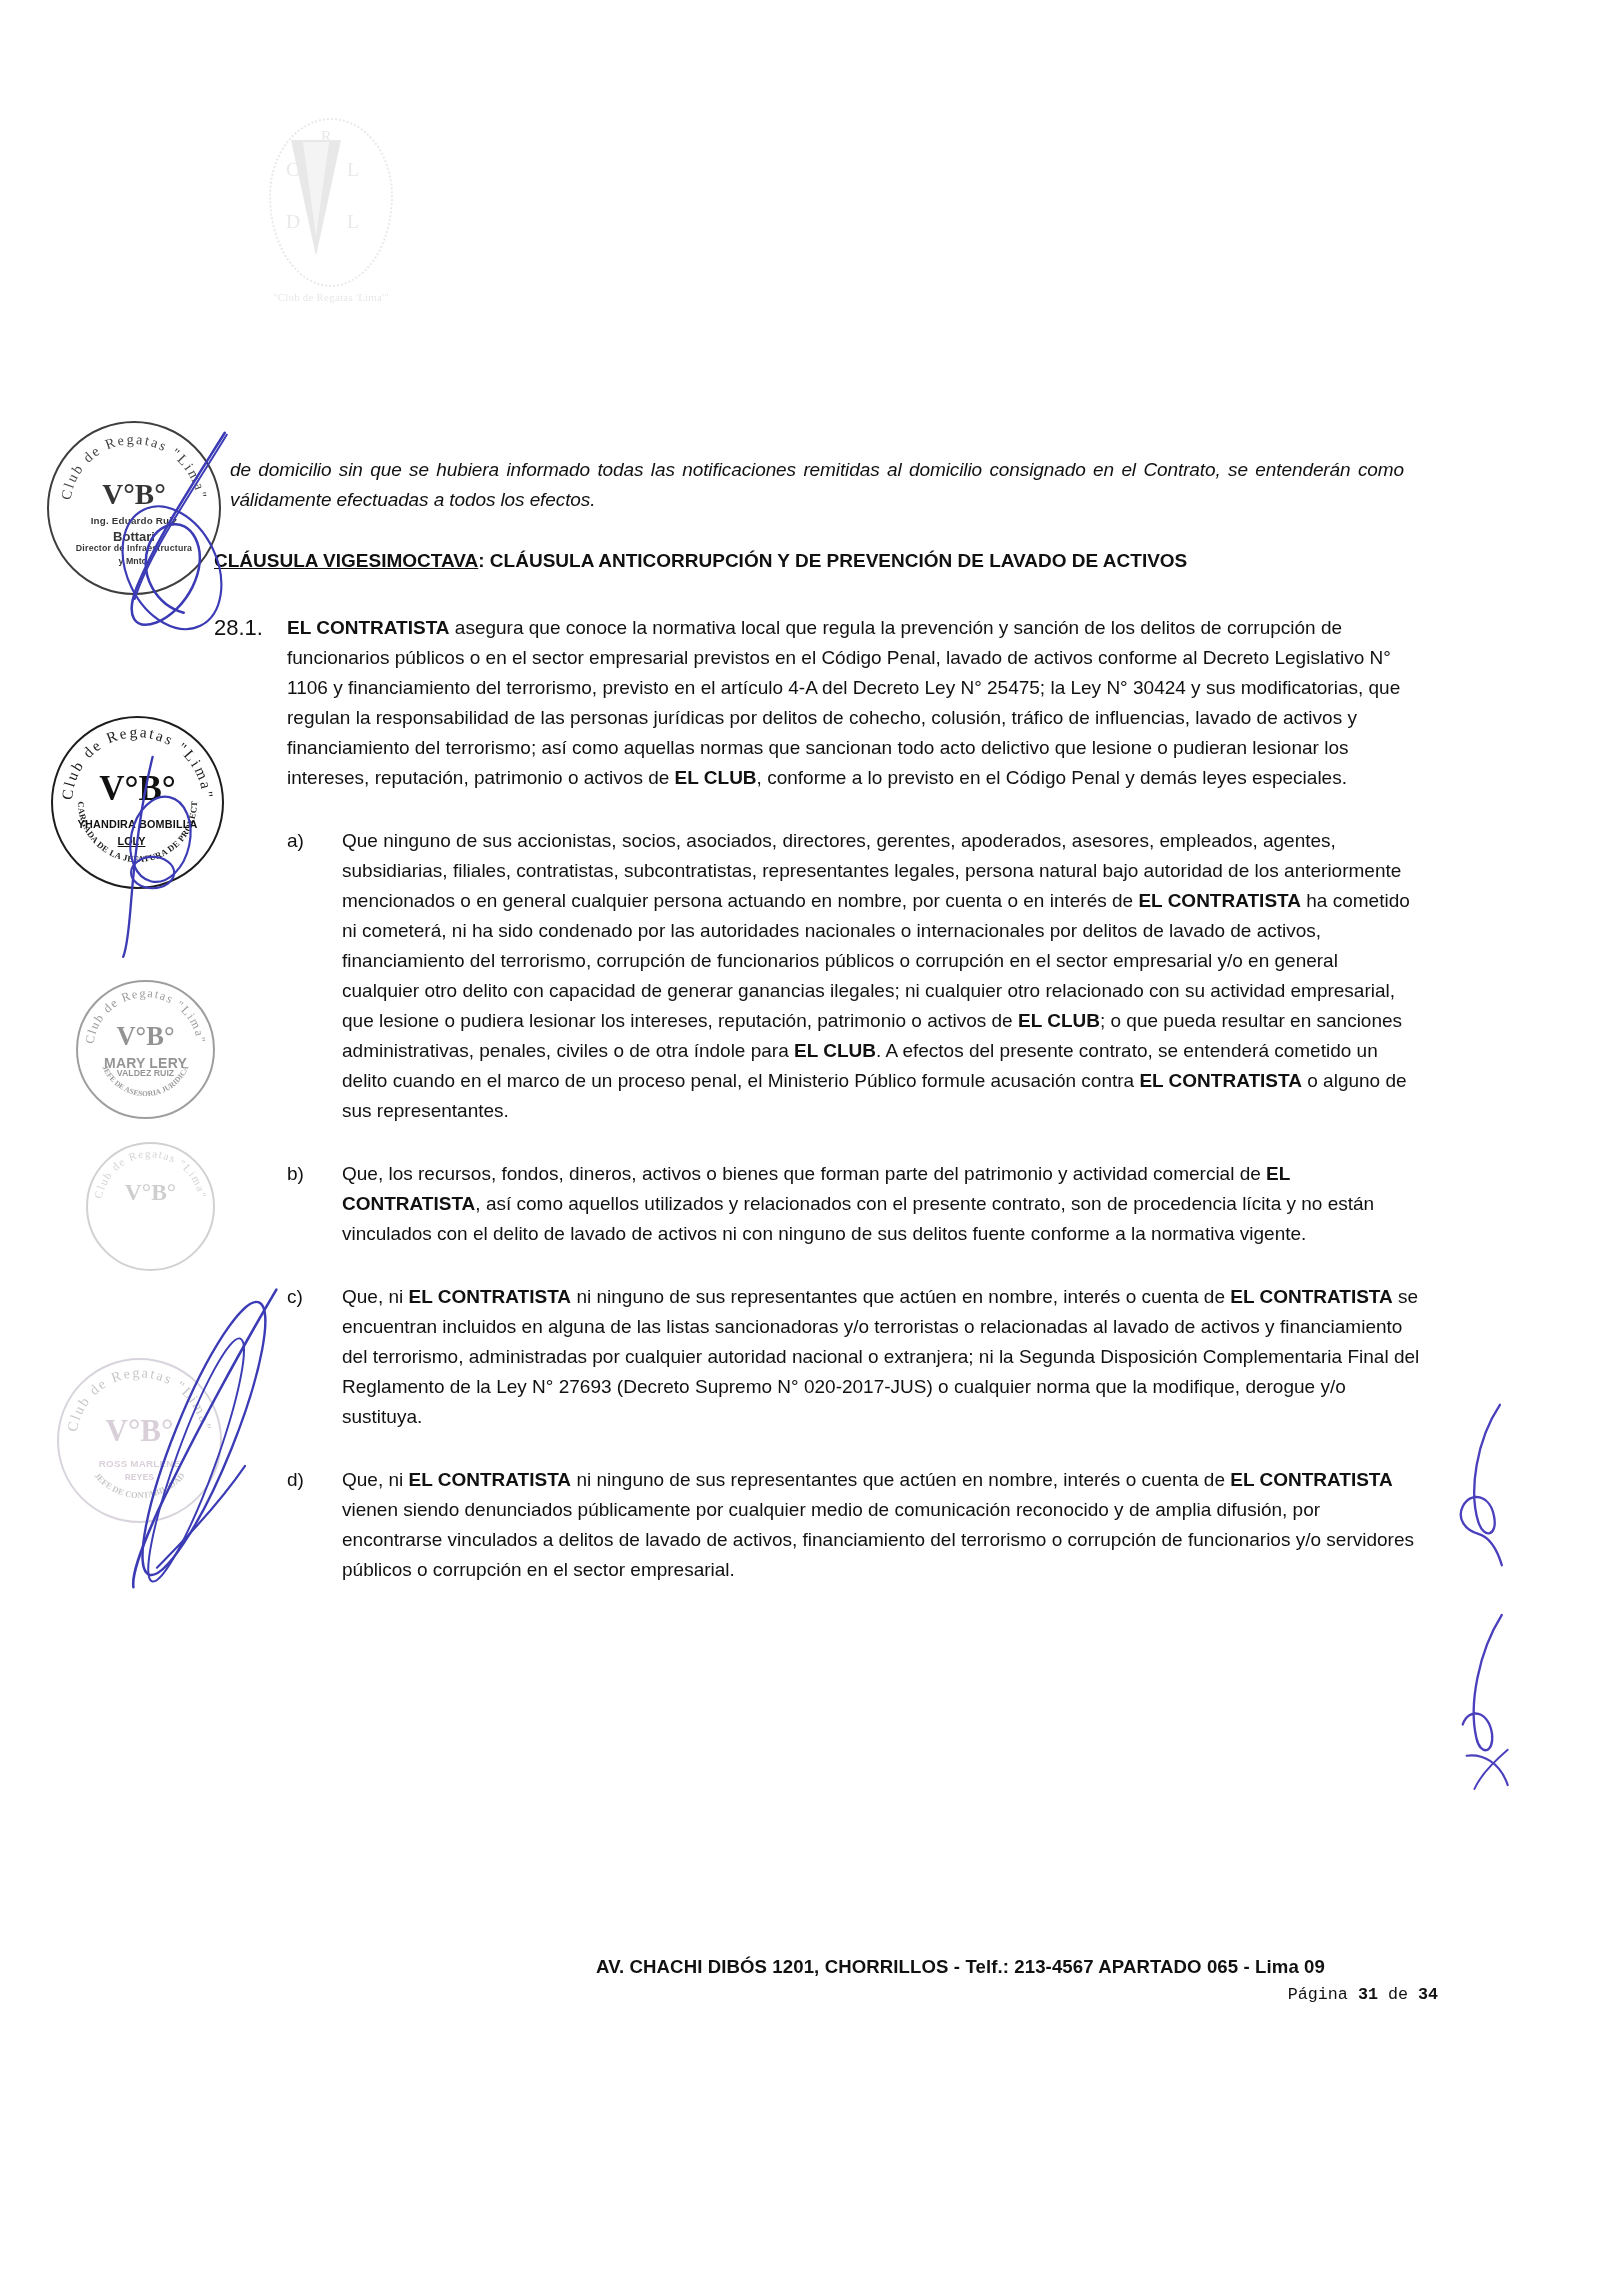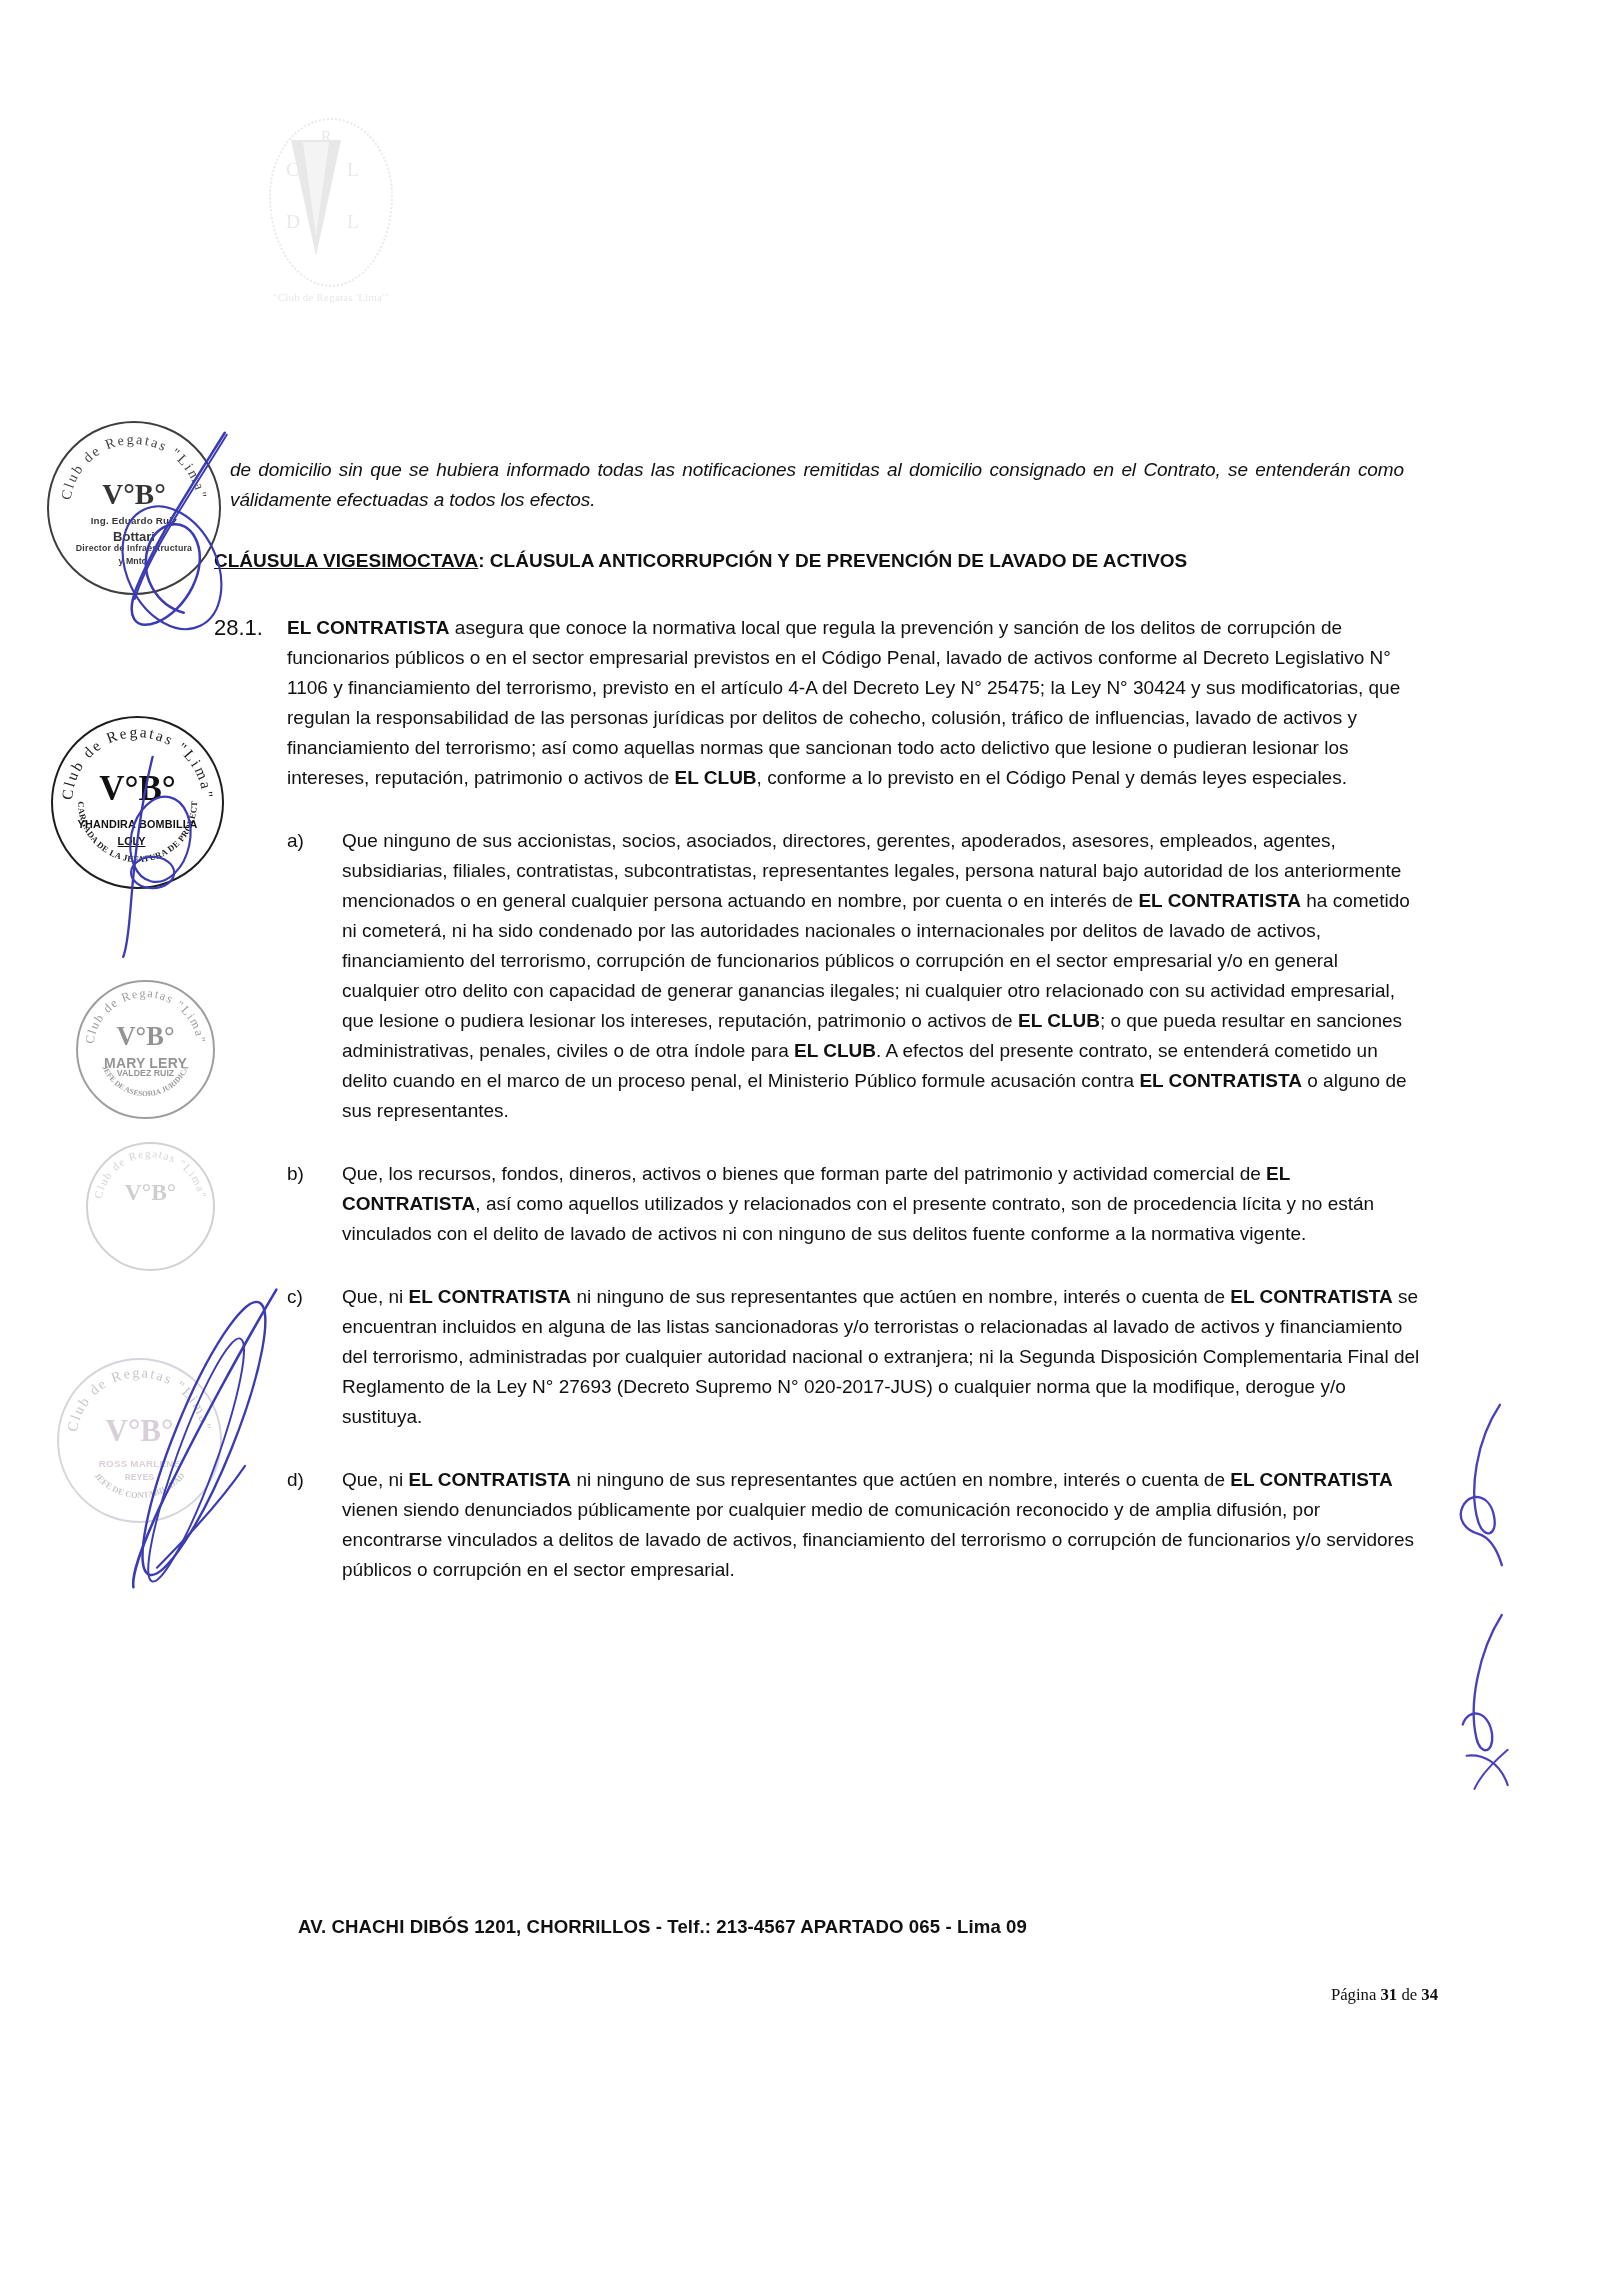--- a/index.html
+++ b/index.html
@@ -131,30 +131,30 @@
   .lettered .text { font-size: 19px; line-height: 30px; text-align: justify; }
 
   b { font-weight: bold; }
 
   
   .page-number {
     position: absolute;
     right: 182px;
     top: 1985px;
     font-size: 16.7px;
-    font-family: Liberation Serif, serif;
+    font-family: Liberation Mono, monospace;
     margin-left: 48px;
   }
   .page-number b { font-weight: bold; }
   .footer {
     position: absolute;
     left: 0;
-    top: 1910px;
+    top: 1950px;
     width: 1325px;
-    text-align: center;
+    text-align: right;
     font-size: 18.6px;
     font-weight: bold;
     line-height: 33px;
     letter-spacing: 0.1px;
   }
   .footer .line2 .gap { display: inline-block; width: 25.5px; }
 
   
   .stamp {
     position: absolute;

